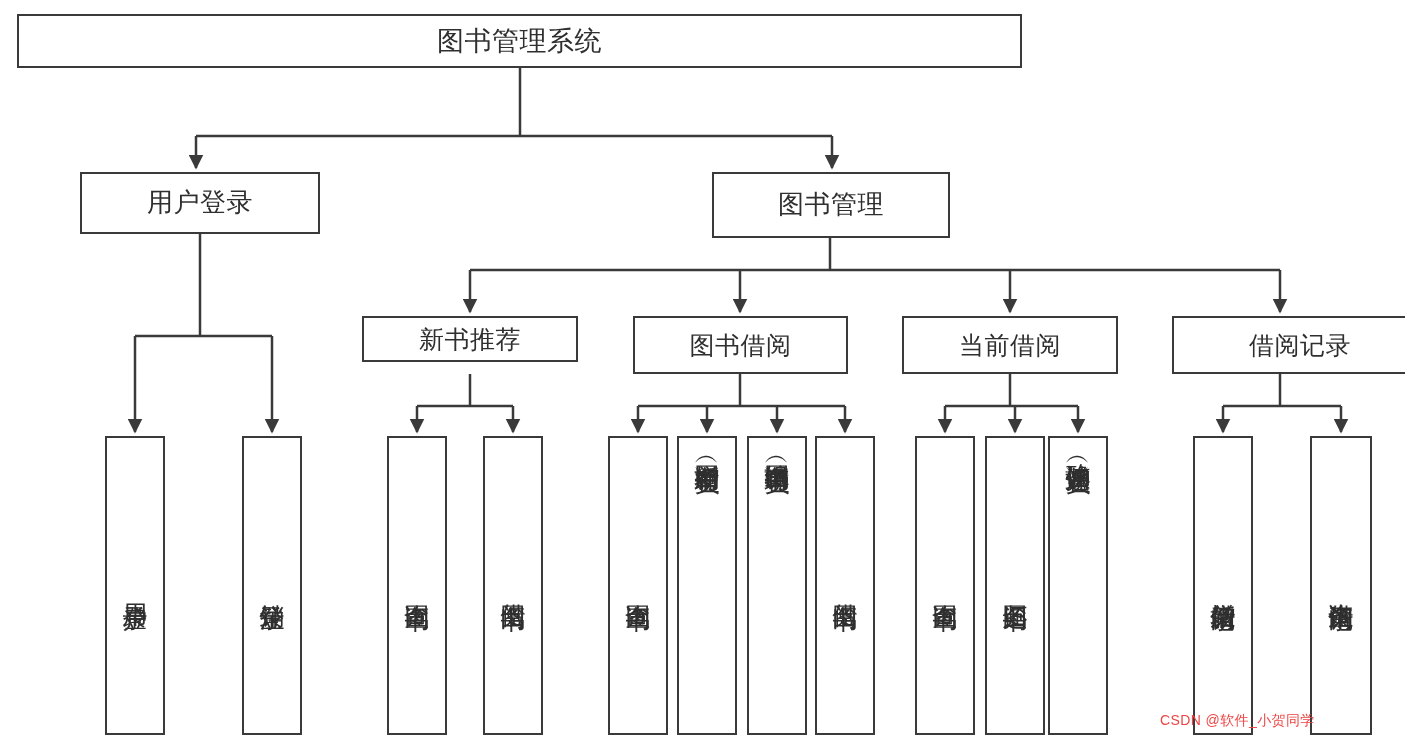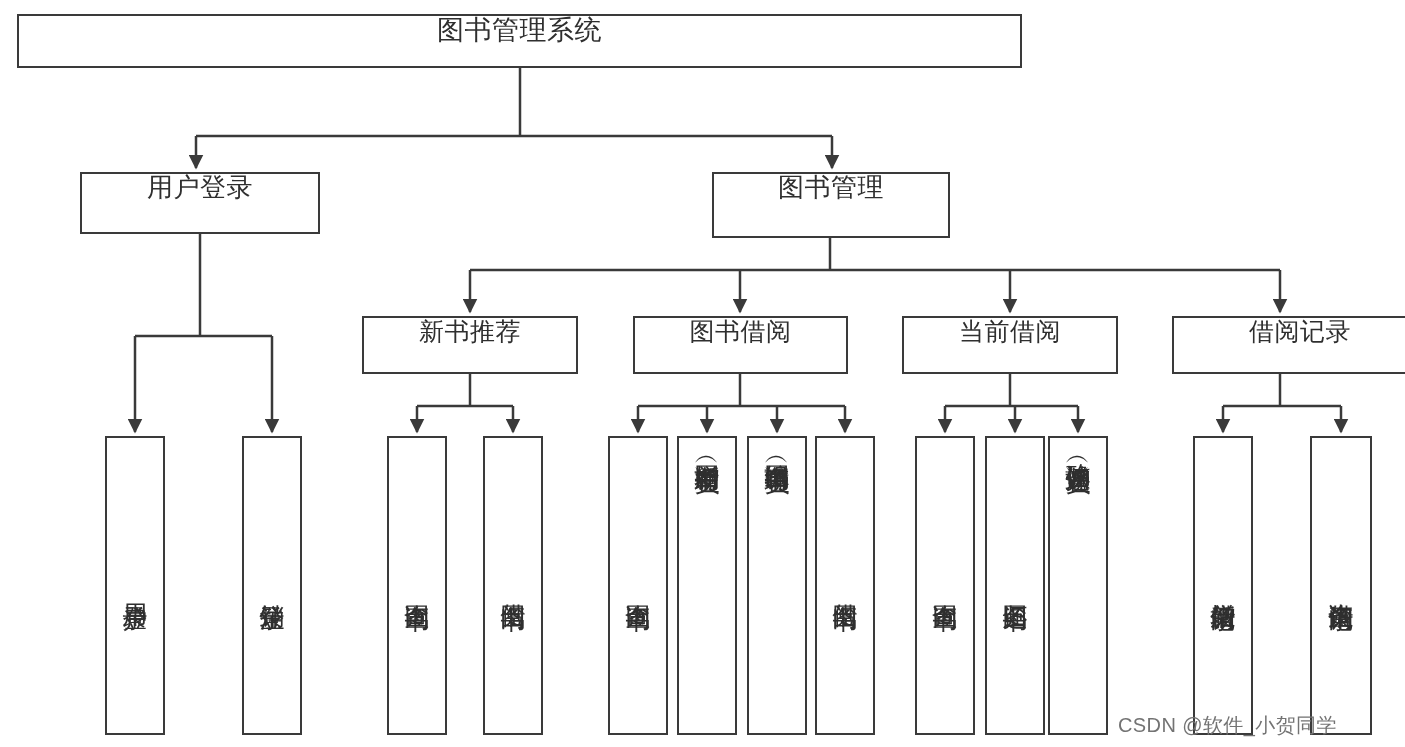--- a/index.html
+++ b/index.html
@@ -21,20 +21,21 @@
     width:1405px;
     height:747px;
     pointer-events:none;
   }
   .node{
     position:absolute;
     box-sizing:border-box;
     border:2.5px solid #3a3a3a;
     background:#ffffff;
     display:flex;
+    align-items:center;
     justify-content:center;
     color:#2b2b2b;
     z-index:3;
   }
   .node .label{
     display:block;
     text-align:center;
     line-height:1.06;
     letter-spacing:0.5px;
     color:#2f2f2f;
@@ -60,24 +61,24 @@
     line-height:1.0;
     letter-spacing:1px;
     white-space:nowrap;
   }
   .node.v.center{
     align-items:center;
     padding-top:0;
   }
   #watermark{
     position:absolute;
-    left:1118px;
+    left:1160px;
     top:712px;
-    font-size:20px;
-    color:#737373;
+    font-size:14px;
+    color:#ef4444;
     white-space:nowrap;
     z-index:6;
     letter-spacing:0.4px;
   }
 </style>
 </head>
 <body>
 
 <div id="canvas">
 
@@ -136,21 +137,21 @@
     <span class="label">图书管理系统</span>
   </div>
 
   <div class="node h lvl2" style="left:80px;top:172px;width:240px;height:62px;">
     <span class="label">用户登录</span>
   </div>
   <div class="node h lvl2" style="left:712px;top:172px;width:238px;height:66px;">
     <span class="label">图书管理</span>
   </div>
 
-  <div class="node h lvl3" style="left:362px;top:316px;width:216px;height:58px;">
+  <div class="node h lvl3" style="left:362px;top:316px;width:216px;height:46px;">
     <span class="label">新书推荐</span>
   </div>
   <div class="node h lvl3" style="left:633px;top:316px;width:215px;height:58px;">
     <span class="label">图书借阅</span>
   </div>
   <div class="node h lvl3" style="left:902px;top:316px;width:216px;height:58px;">
     <span class="label">当前借阅</span>
   </div>
   <div class="node h lvl3" style="left:1172px;top:316px;width:256px;height:58px;">
     <span class="label">借阅记录</span>

